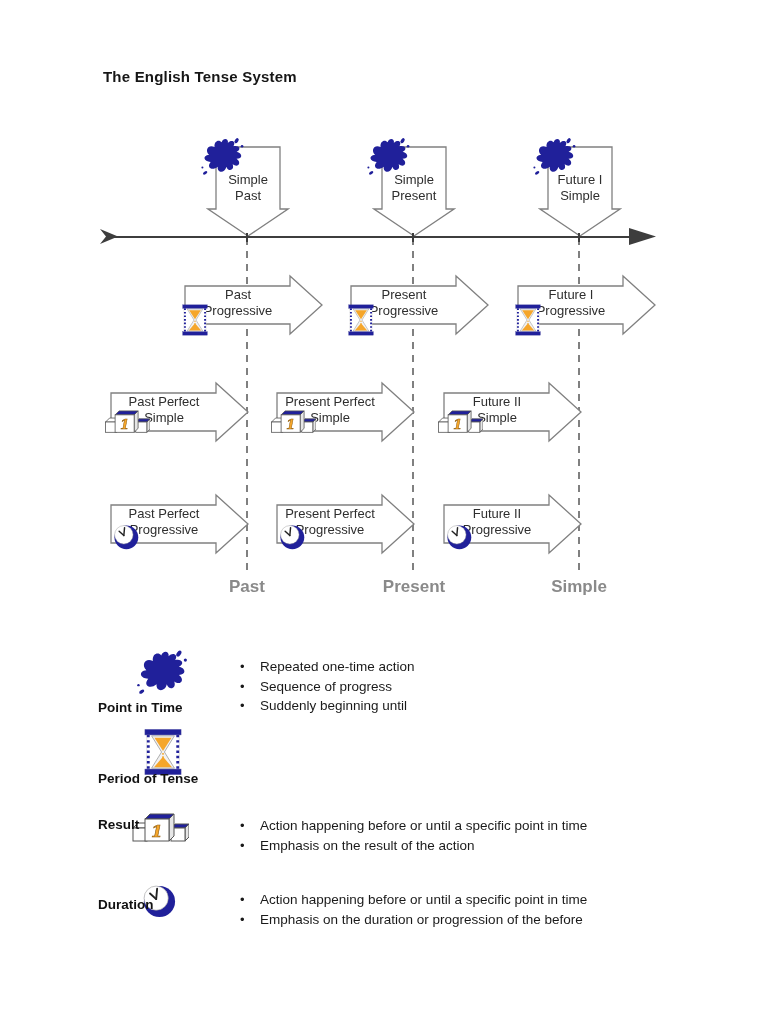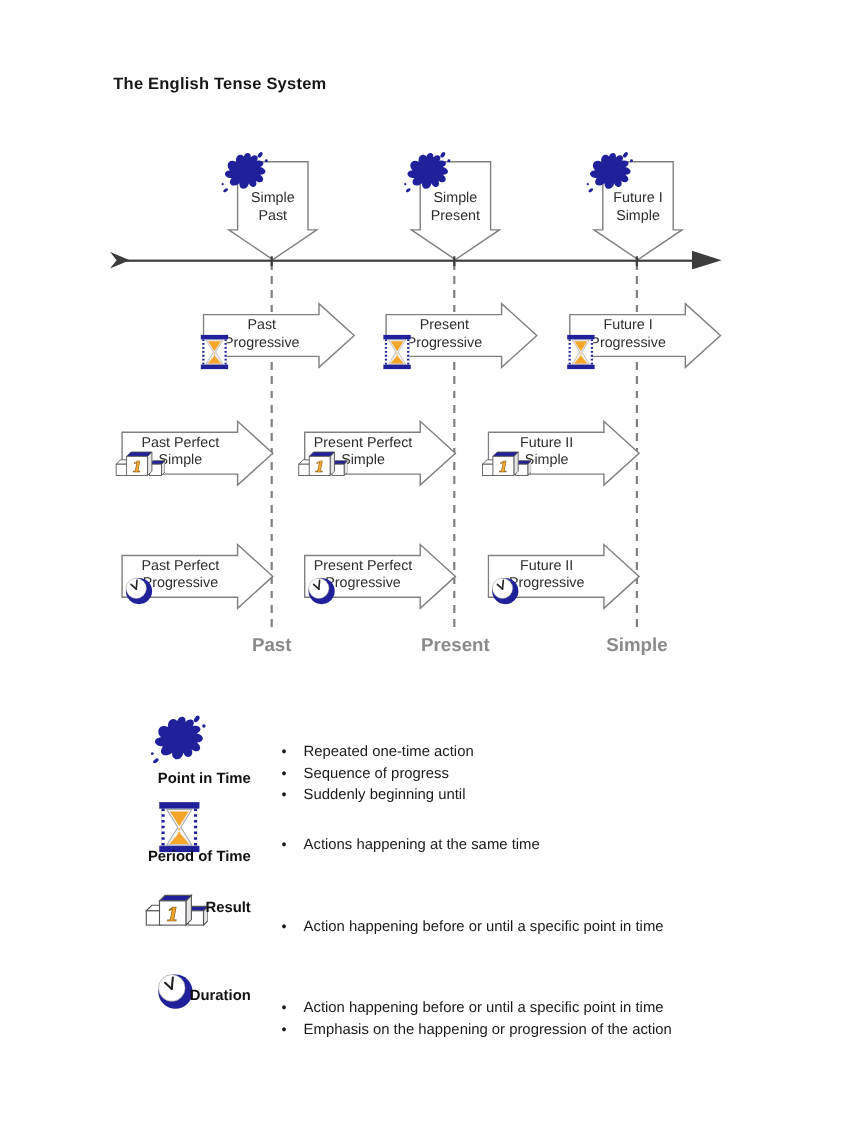--- a/index.html
+++ b/index.html
@@ -20,23 +20,23 @@
   .dtext{position:absolute;top:26px;left:4px;right:4px;text-align:center;font-size:13px;line-height:16px;}
   .rarrow{position:absolute;width:140px;height:62px;}
   .rtext{position:absolute;top:13px;left:0;width:108px;text-align:center;font-size:13px;line-height:16px;}
 
   .icon{position:absolute;}
 
   .axis-label{position:absolute;top:577px;width:120px;text-align:center;
               font-size:17px;font-weight:bold;color:var(--axis-label,#8a8a8a);}
 
   
-  .legend-label{position:absolute;left:98px;width:130px;text-align:right;
+  .legend-label{position:absolute;left:98px;width:130px;text-align:left;
                 font-weight:bold;font-size:13.5px;color:#111;}
-  .bullets{position:absolute;left:240px;margin:16px;padding:0;list-style:none;}
+  .bullets{position:absolute;left:240px;margin:0;padding:0;list-style:none;}
   .bullets li{display:flex;font-size:13.5px;line-height:19.5px;color:#1a1a1a;}
   .bullets li::before{content:"\2022";width:20px;flex:0 0 20px;font-size:13px;}
 </style>
 </head>
 <body>
 
 <svg width="0" height="0" style="position:absolute" aria-hidden="true">
   <defs>
     <symbol id="sym-splat" viewBox="0 0 60 56">
       <path style="fill:var(--navy,#20209A)" d="M27 8 C29 2 36 3 35 9 C39 4 46 7 42 13 C49 11 53 17 46 20 C54 22 54 29 46 29 C53 34 48 41 41 36 C44 44 35 46 33 39 C31 48 21 47 22 39 C15 45 7 40 13 33 C4 33 2 25 11 24 C5 18 10 10 18 14 C17 6 24 4 27 8 Z"></path>
@@ -270,36 +270,36 @@
     <div class="legend-label" style="top:700px">Point in Time</div>
     <ul class="bullets" style="top:657px">
       <li>Repeated one-time action</li>
       <li>Sequence of progress</li>
       <li>Suddenly beginning until</li>
     </ul>
 
     <svg class="icon" style="left:144px;top:729px" width="38" height="46" viewBox="0 0 40 48">
         <use href="#sym-hourglass"></use>
       </svg>
-    <div class="legend-label" style="top:771px">Period of Time</div>
+    <div class="legend-label" style="top:771px">Period of Tense</div>
     <ul class="bullets" style="top:742px">
-      <li>Actions happening at the same time</li>
     </ul>
 
     <svg class="icon" style="left:131px;top:812px" width="58" height="32" viewBox="0 0 58 32">
         <use href="#sym-podium"></use>
       </svg>
     <div class="legend-label" style="top:817px">Result</div>
     <ul class="bullets" style="top:816px">
       <li>Action happening before or until a specific point in time</li>
+      <li>Emphasis on the result of the action</li>
     </ul>
 
     <svg class="icon" style="left:142px;top:884px" width="34" height="34" viewBox="0 0 36 36">
         <use href="#sym-clock"></use>
       </svg>
     <div class="legend-label" style="top:897px">Duration</div>
     <ul class="bullets" style="top:890px">
       <li>Action happening before or until a specific point in time</li>
-      <li>Emphasis on the happening or progression of the action</li>
+      <li>Emphasis on the duration or progression of the before</li>
     </ul>
   </div>
 
 </div>
 
 </body></html>

